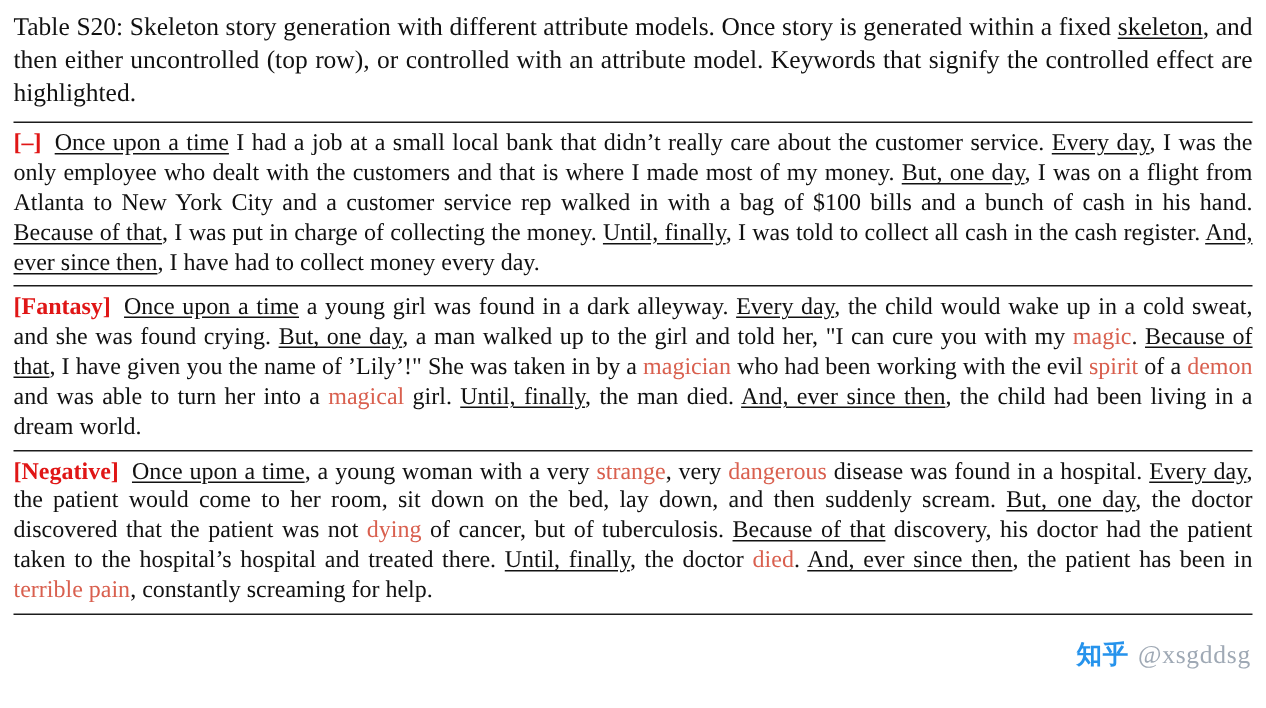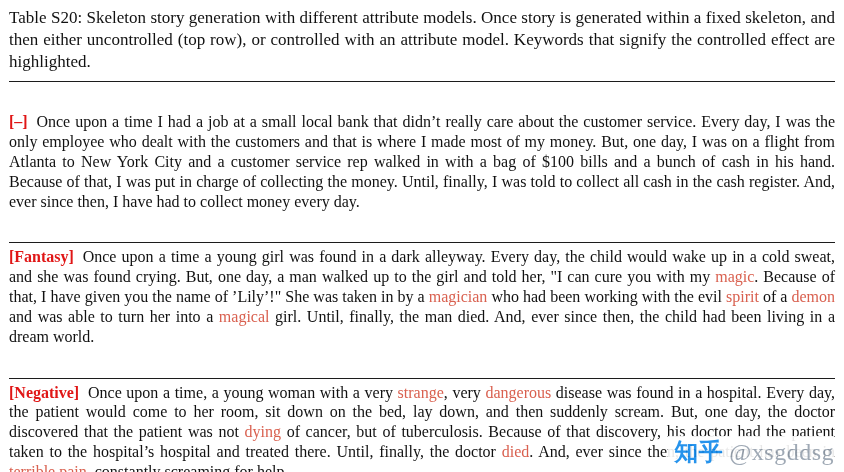--- a/index.html
+++ b/index.html
@@ -23,48 +23,48 @@
     font-size: 17px;
     line-height: 1.28;
     text-align: justify;
   }
   .story-table {
     border-top: 1px solid var(--rule-black, #1c1c1c);
     border-bottom: 1px solid var(--rule-black, #1c1c1c);
   }
   .story-row {
     padding: 4px 0 5px 0;
-    margin-top: 26px;
   }
   .story-row + .story-row {
     border-top: 1px solid var(--rule-black, #1c1c1c);
   }
   .story-text {
     margin: 0;
     font-size: 16px;
     line-height: 1.24;
     text-align: justify;
   }
   .row-label {
     color: var(--label-red, #e01616);
     font-weight: bold;
     margin-right: 0.55em;
   }
   .seg-plain { color: inherit; }
   .seg-skeleton {
+    text-decoration: underline;
     text-underline-offset: 2px;
   }
   .seg-keyword {
     color: var(--keyword-red, #d96a55);
   }
   .watermark {
     position: absolute;
     right: 10px;
-    bottom: 4px;
-    font-size: 24px;
+    bottom: 24px;
+    font-size: 17px;
     letter-spacing: 0.5px;
     white-space: nowrap;
     opacity: 0.9;
     background: #ffffff;
     padding-left: 6px;
   }
   .watermark .zhihu-logo {
     color: var(--zhihu-blue, #0f88eb);
     font-weight: bold;
     margin-right: 6px;

